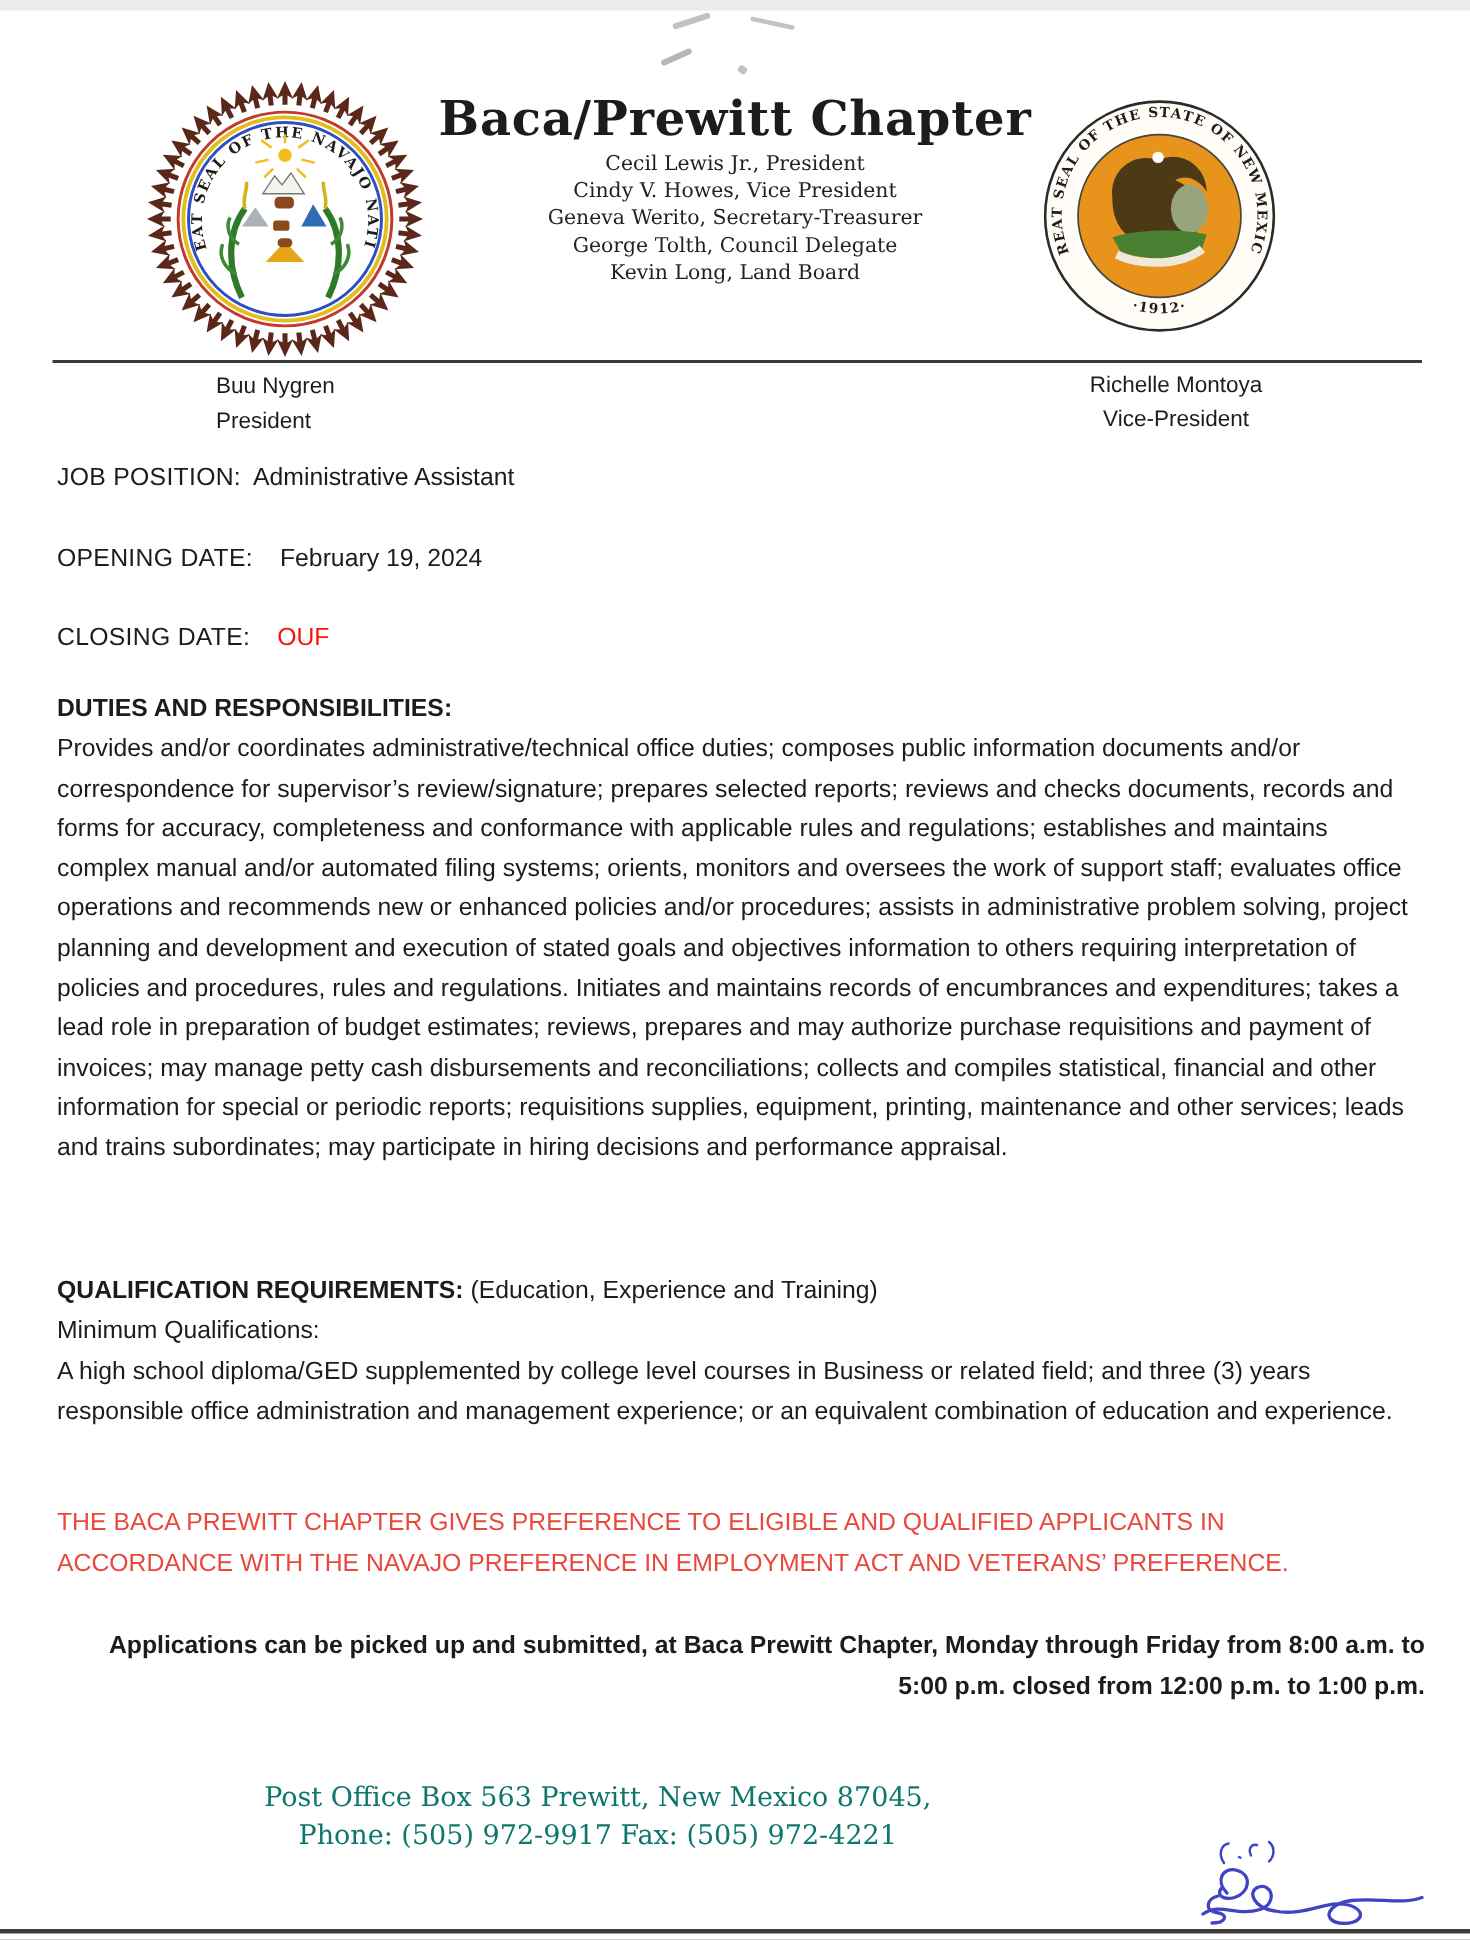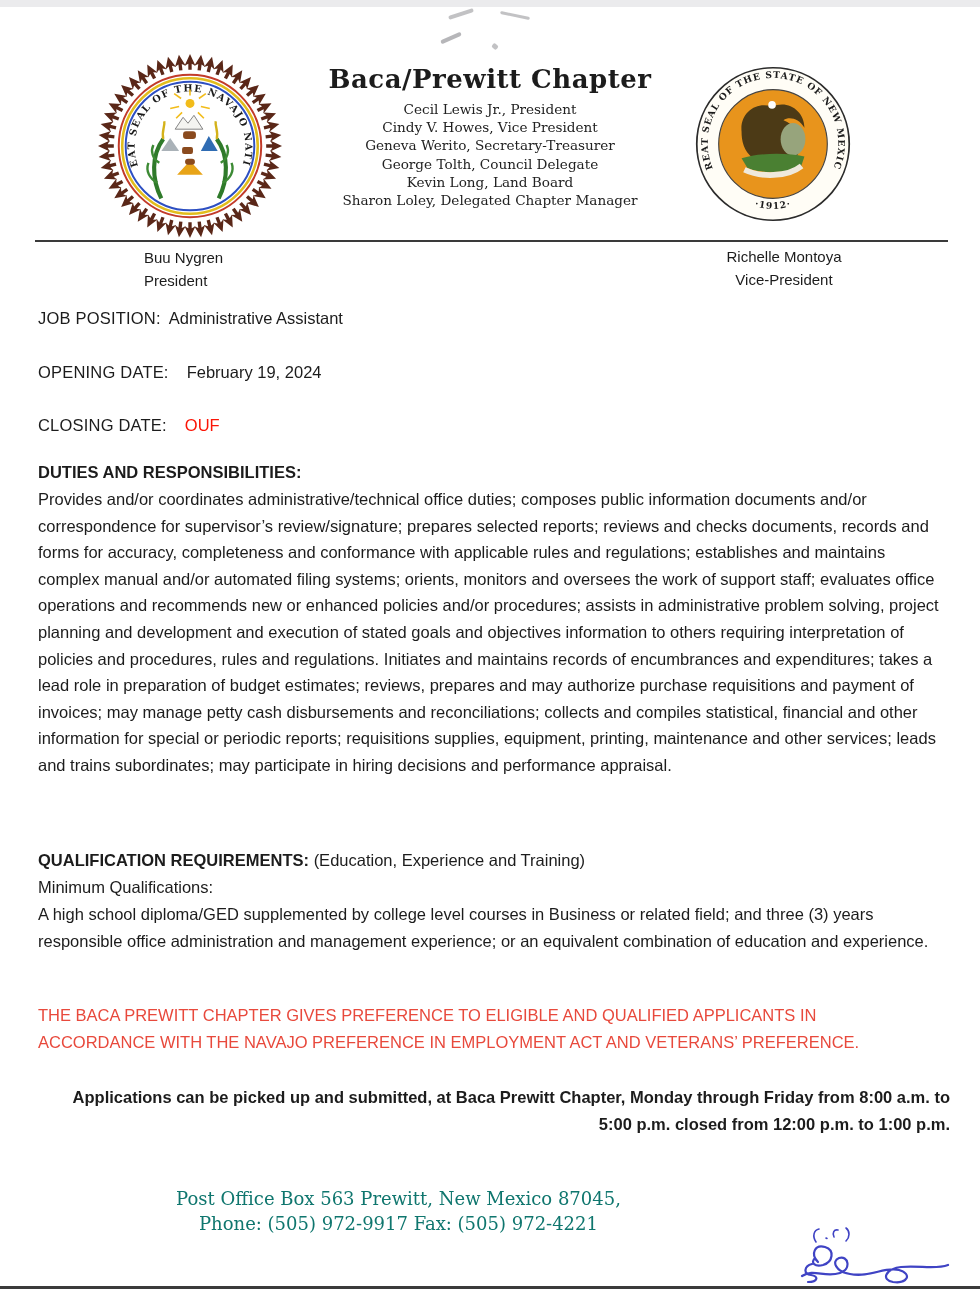--- a/index.html
+++ b/index.html
@@ -22,21 +22,21 @@
   .bottom-line{position:absolute;left:0;top:1286px;width:980px;height:3px;background:#3b3b3b;}
 
   
   .seal{position:absolute;}
   .seal-navajo{left:96px;top:52px;}
   .seal-nm{left:692px;top:63px;}
   .header-text{
     position:absolute;left:290px;top:62px;width:400px;
     text-align:center;font-family:"DejaVu Serif",serif;
   }
-  .chapter-title{font-size:26px;font-weight:bold;letter-spacing:.5px;line-height:34px;margin:0;}
+  .chapter-title{font-size:32px;font-weight:bold;letter-spacing:.5px;line-height:34px;margin:0;}
   .officer-list{list-style:none;margin:4px 0 0 0;padding:0;font-size:13.6px;line-height:18.2px;color:#222;}
 
   .divider{position:absolute;left:35px;top:240px;width:913px;height:0;border-top:2px solid #3a3a3a;}
 
   .official-left{position:absolute;left:144px;top:246px;font-size:15px;line-height:23px;}
   .official-right{position:absolute;left:700px;top:245px;width:168px;text-align:center;font-size:15px;line-height:23px;}
 
   
   .block{position:absolute;left:38px;width:912px;font-size:16.5px;line-height:26.6px;}
   .job-line{top:305px;}
@@ -180,21 +180,20 @@
   </div>
 
   <div class="header-text">
     <div class="chapter-title">Baca/Prewitt Chapter</div>
     <ul class="officer-list">
       <li>Cecil Lewis Jr., President</li>
       <li>Cindy V. Howes, Vice President</li>
       <li>Geneva Werito, Secretary-Treasurer</li>
       <li>George Tolth, Council Delegate</li>
       <li>Kevin Long, Land Board</li>
-      <li>Sharon Loley, Delegated Chapter Manager</li>
     </ul>
   </div>
 
   <div class="seal seal-nm">
     <svg width="162" height="162" viewBox="0 0 170 170">
       <defs>
         <path id="nm-textcircle" d="M 22,111 A 68.5 68.5 0 1 1 148,111" fill="none"></path>
         <path id="nm-yeararc" d="M 32,128 A 68.5 68.5 0 0 0 138,128" fill="none"></path>
       </defs>
       <circle cx="85" cy="85" r="80" fill="#fffdf6" stroke="#2b2b2b" stroke-width="1.8"></circle>

